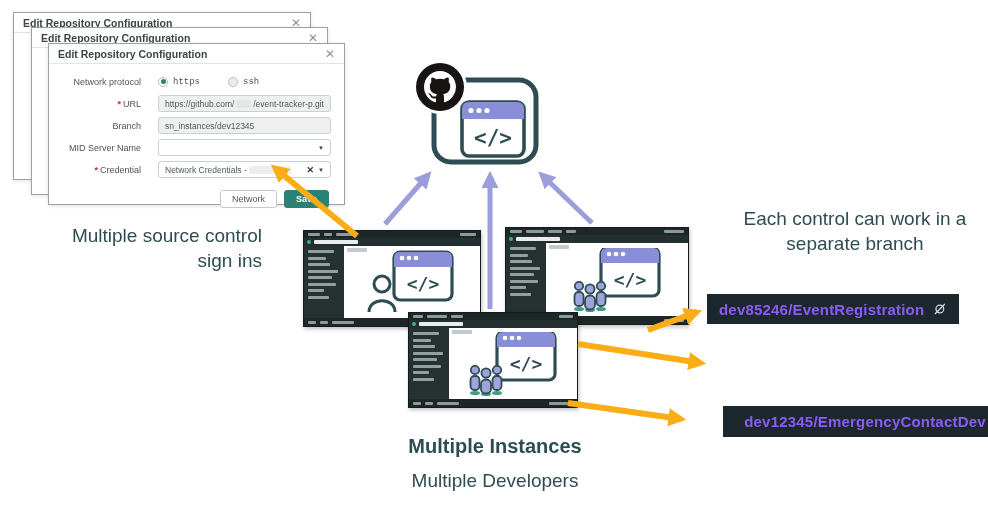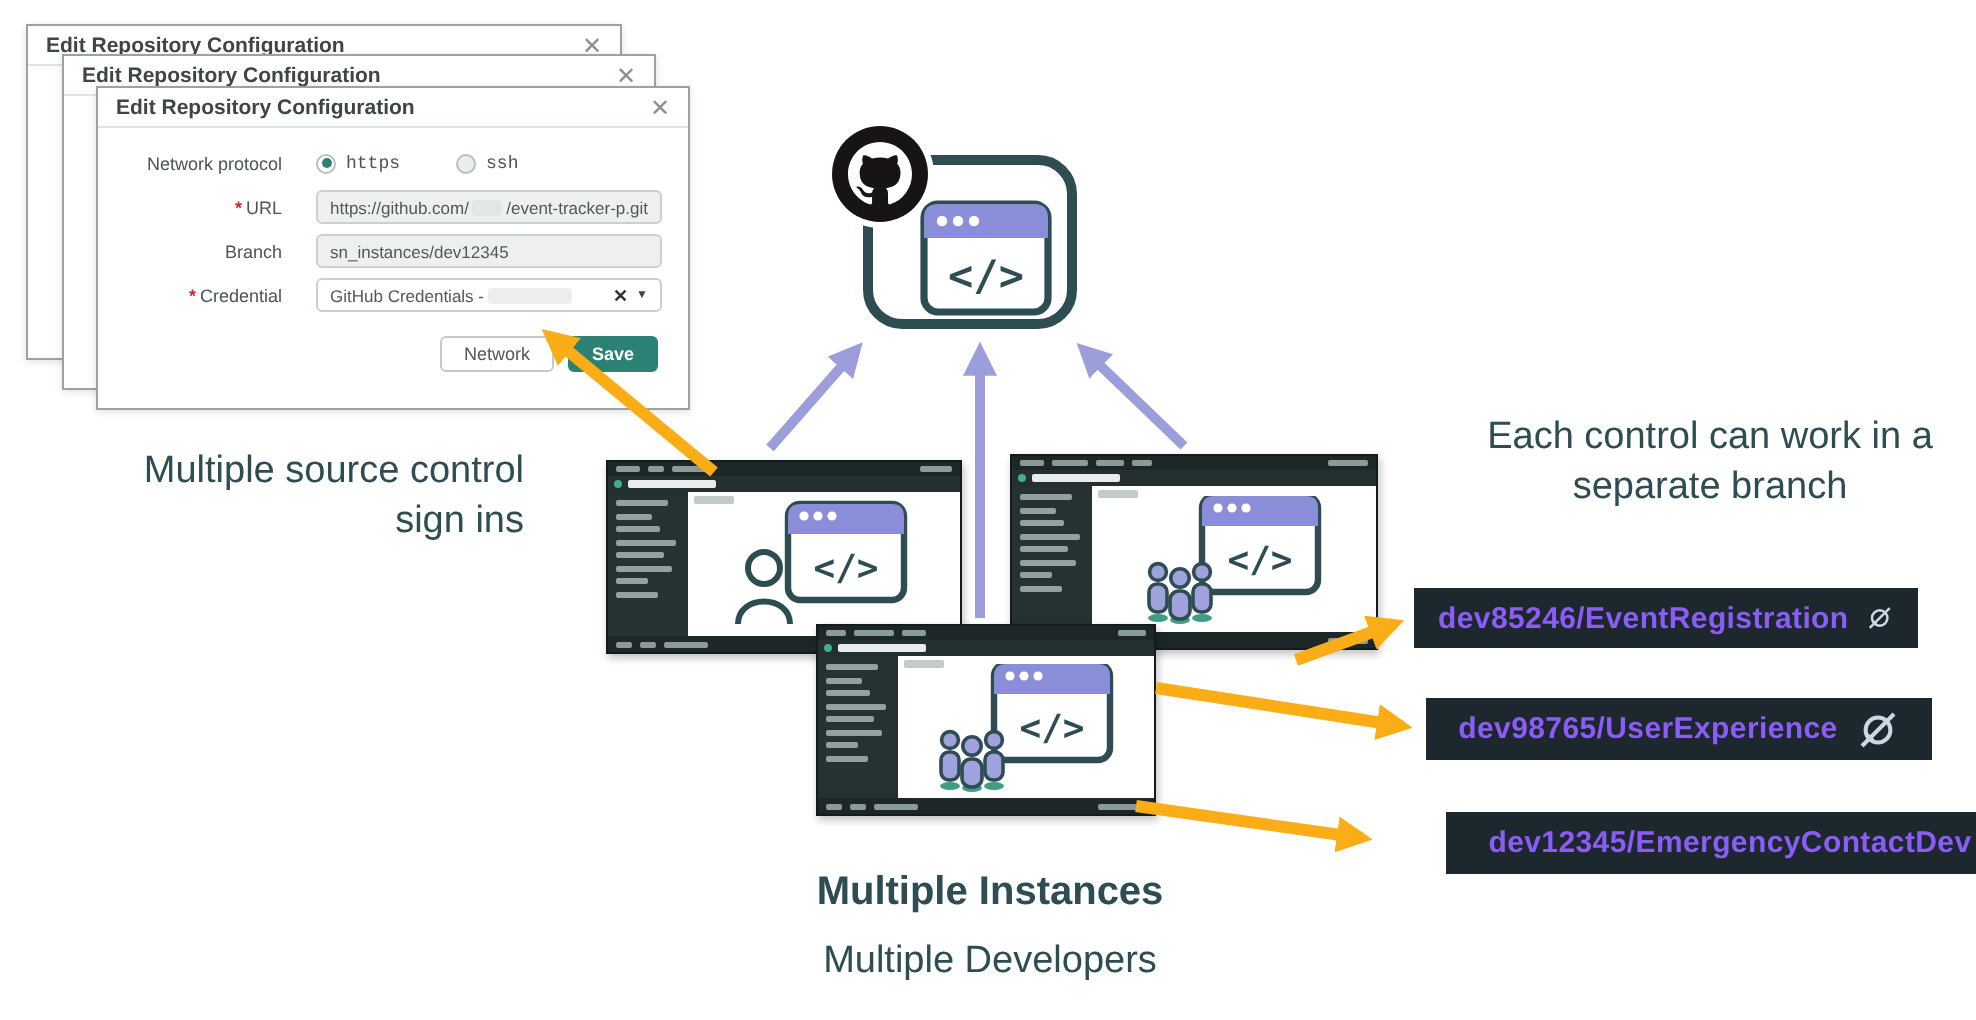--- a/index.html
+++ b/index.html
@@ -139,27 +139,36 @@
 
       <div class="row">
         <span class="lbl">Branch</span>
         <span class="fldwrap">
             <span class="fld gray">
           <span class="grow">sn_instances/dev12345</span>
         </span>
           </span>
       </div>
 
+      <div class="row">
+        <span class="lbl">MID Server Name</span>
+        <span class="fldwrap">
+            <span class="fld">
+          <span class="grow"></span>
+          <span class="caret">▼</span>
+        </span>
+          </span>
+      </div>
 
       <div class="row">
         <span class="lbl"><span class="req">*</span><span>Credential</span></span>
         <span class="fldwrap">
             <span class="fld">
           <span class="grow">
-                <span>GitHub Credentials -</span>
+                <span>Network Credentials -</span>
                 <span class="redact on-white"></span>
               </span>
           <span class="clearx">✕</span>
           <span class="caret">▼</span>
         </span>
           </span>
       </div>
 
       <div class="dlg-footer">
         <button class="btn">Network</button>
@@ -351,28 +360,20 @@
   </div>
 
   <div class="badge badge-1">
     <span>dev85246/EventRegistration</span>
     <svg width="22" height="22" viewBox="0 0 22 22">
       <circle cx="11" cy="11" r="6.2" fill="none" stroke="#cdd7e6" stroke-width="2"></circle>
       <line x1="3" y1="19" x2="19" y2="3" stroke="#cdd7e6" stroke-width="2"></line>
       <line x1="5.5" y1="13.5" x2="8.5" y2="16.5" stroke="#cdd7e6" stroke-width="2"></line>
     </svg>
   </div>
-  <div class="badge badge-2">
-    <span>dev98765/UserExperience</span>
-    <svg width="22" height="22" viewBox="0 0 22 22">
-      <circle cx="11" cy="11" r="6.2" fill="none" stroke="#cdd7e6" stroke-width="2"></circle>
-      <line x1="3" y1="19" x2="19" y2="3" stroke="#cdd7e6" stroke-width="2"></line>
-      <line x1="5.5" y1="13.5" x2="8.5" y2="16.5" stroke="#cdd7e6" stroke-width="2"></line>
-    </svg>
-  </div>
   <div class="badge badge-3">
     <span>dev12345/EmergencyContactDev</span>
     <svg width="22" height="22" viewBox="0 0 22 22">
       <circle cx="11" cy="11" r="6.2" fill="none" stroke="#cdd7e6" stroke-width="2"></circle>
       <line x1="3" y1="19" x2="19" y2="3" stroke="#cdd7e6" stroke-width="2"></line>
       <line x1="5.5" y1="13.5" x2="8.5" y2="16.5" stroke="#cdd7e6" stroke-width="2"></line>
     </svg>
   </div>
 
   <svg class="arrows">

